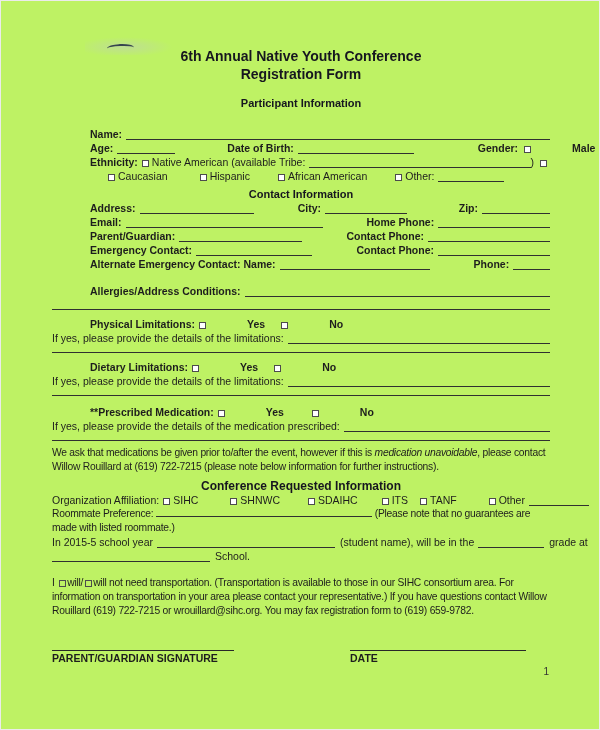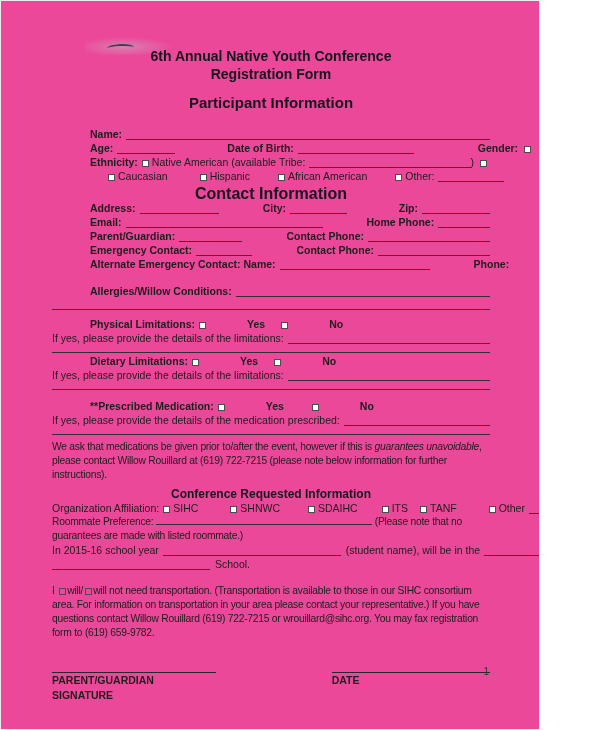--- a/index.html
+++ b/index.html
@@ -1,35 +1,35 @@
 <!DOCTYPE html>
 <html><head>
 <meta charset="utf-8">
 <style>
   html,body { margin:0; padding:0; background:#ffffff; }
   .page {
-    position:relative; width:540px; height:730px; box-sizing:border-box;
-    background:#ec4899; border:1px solid #ebebeb;
+    position:relative; width:600px; height:730px; box-sizing:border-box;
+    background:#bef264; border:1px solid #ebebeb;
     font-family:"Liberation Sans", sans-serif; color:#1d1d1d;
     overflow:hidden;
   }
   .content { position:absolute; left:51px; right:49px; top:0; }
   .logo {
     position:absolute; left:84px; top:36px; width:88px; height:18px;
     background:radial-gradient(ellipse at 45% 55%, rgba(190,198,206,0.45), rgba(255,255,255,0) 70%);
   }
   .logo-mark {
     position:absolute; left:22px; top:7px; width:27px; height:6px;
     border-top:2.5px solid #36454f; border-radius:50%;
     transform:rotate(-2deg);
   }
   .title { margin-top:46px; text-align:center; font-weight:bold; font-size:14px; line-height:18px; color:#16161f; }
-  .h2 { text-align:center; font-weight:bold; font-size:15px; line-height:14px; color:#16161f; }
+  .h2 { text-align:center; font-weight:bold; font-size:11px; line-height:14px; color:#16161f; }
   .h2.participant { margin-top:13px; }
-  .h2.contact { margin-top:4px; font-size:16px; }
+  .h2.contact { margin-top:4px; font-size:11px; }
   .h2.conference { margin-top:5px; font-size:12px; }
   .row {
     display:flex; align-items:flex-end; height:14px; font-size:10.5px;
     line-height:13px; white-space:nowrap;
   }
   .b { font-weight:bold;padding-left:38px; }
   .fill { border-bottom:1px solid #303030; height:10px; flex:0 0 auto; margin:0 0 1px 4px; }
   .fill.grow { flex:1 1 auto; }
   .cb {
     display:inline-block; width:7px; height:7px; box-sizing:border-box;
@@ -148,21 +148,21 @@
 
     <div class="row">
       <span class="b">Alternate Emergency Contact: Name:</span>
       <span class="fill" style="width:150px"></span>
       <span class="gap" style="width:6px"></span>
       <span class="b">Phone:</span>
       <span class="fill grow"></span>
     </div>
 
     <div class="row" style="margin-top:13px">
-      <span class="b">Allergies/Willow Conditions:</span>
+      <span class="b">Allergies/Address Conditions:</span>
       <span class="fill grow"></span>
     </div>
     <div class="row" style="height:13px">
       <span class="fill grow" style="margin-left:0"></span>
     </div>
 
     <div class="row" style="margin-top:6px">
       <span class="b">Physical Limitations:</span>
       <span class="cb first"></span>
       <span class="b">Yes</span>
@@ -171,21 +171,21 @@
       <span class="b">No</span>
     </div>
     <div class="row">
       <span>If yes, please provide the details of the limitations:</span>
       <span class="fill grow"></span>
     </div>
     <div class="row" style="height:9px">
       <span class="fill grow" style="margin-left:0"></span>
     </div>
 
-    <div class="row" style="">
+    <div class="row" style="margin-top:6px">
       <span class="b">Dietary Limitations:</span>
       <span class="cb first"></span>
       <span class="b">Yes</span>
       <span class="gap" style="width:10px"></span>
       <span class="cb"></span>
       <span class="b">No</span>
     </div>
     <div class="row">
       <span>If yes, please provide the details of the limitations:</span>
       <span class="fill grow"></span>
@@ -203,21 +203,21 @@
       <span class="b">No</span>
     </div>
     <div class="row">
       <span>If yes, please provide the details of the medication prescribed:</span>
       <span class="fill grow"></span>
     </div>
     <div class="row" style="height:9px">
       <span class="fill grow" style="margin-left:0"></span>
     </div>
 
-    <p class="para" style="margin-top:4px"><span>We ask that medications be given prior to/after the event, however if this is </span><i>guarantees unavoidable</i><span>, please contact Willow Rouillard at (619) 722-7215 (please note below information for further instructions).</span></p>
+    <p class="para" style="margin-top:4px"><span>We ask that medications be given prior to/after the event, however if this is </span><i>medication unavoidable</i><span>, please contact Willow Rouillard at (619) 722-7215 (please note below information for further instructions).</span></p>
 
     <div class="h2 conference">Conference Requested Information</div>
 
     <div class="row">
       <span>Organization Affiliation:</span>
       <span class="cb first"></span>
       <span>SIHC</span>
       <span class="gap" style="width:26px"></span>
       <span class="cb"></span>
       <span>SHNWC</span>
@@ -232,21 +232,21 @@
       <span>TANF</span>
       <span class="gap" style="width:26px"></span>
       <span class="cb"></span>
       <span>Other</span>
       <span class="fill" style="width:60px"></span>
     </div>
 
     <p class="para"><span>Roommate Preference:</span><span class="sp"> </span><span class="ifill" style="width:216px"></span><span class="sp"> </span><span>(Please note that no guarantees are made with listed roommate.)</span></p>
 
     <div class="row">
-      <span>In 2015-16 school year</span>
+      <span>In 2015-5 school year</span>
       <span class="fill" style="width:178px"></span>
       <span class="gap" style="width:5px"></span>
       <span>(student name), will be in the</span>
       <span class="fill" style="width:66px"></span>
       <span class="gap" style="width:5px"></span>
       <span>grade at</span>
     </div>
     <div class="row">
       <span class="fill" style="width:158px; margin-left:0"></span>
       <span class="gap" style="width:5px"></span>

